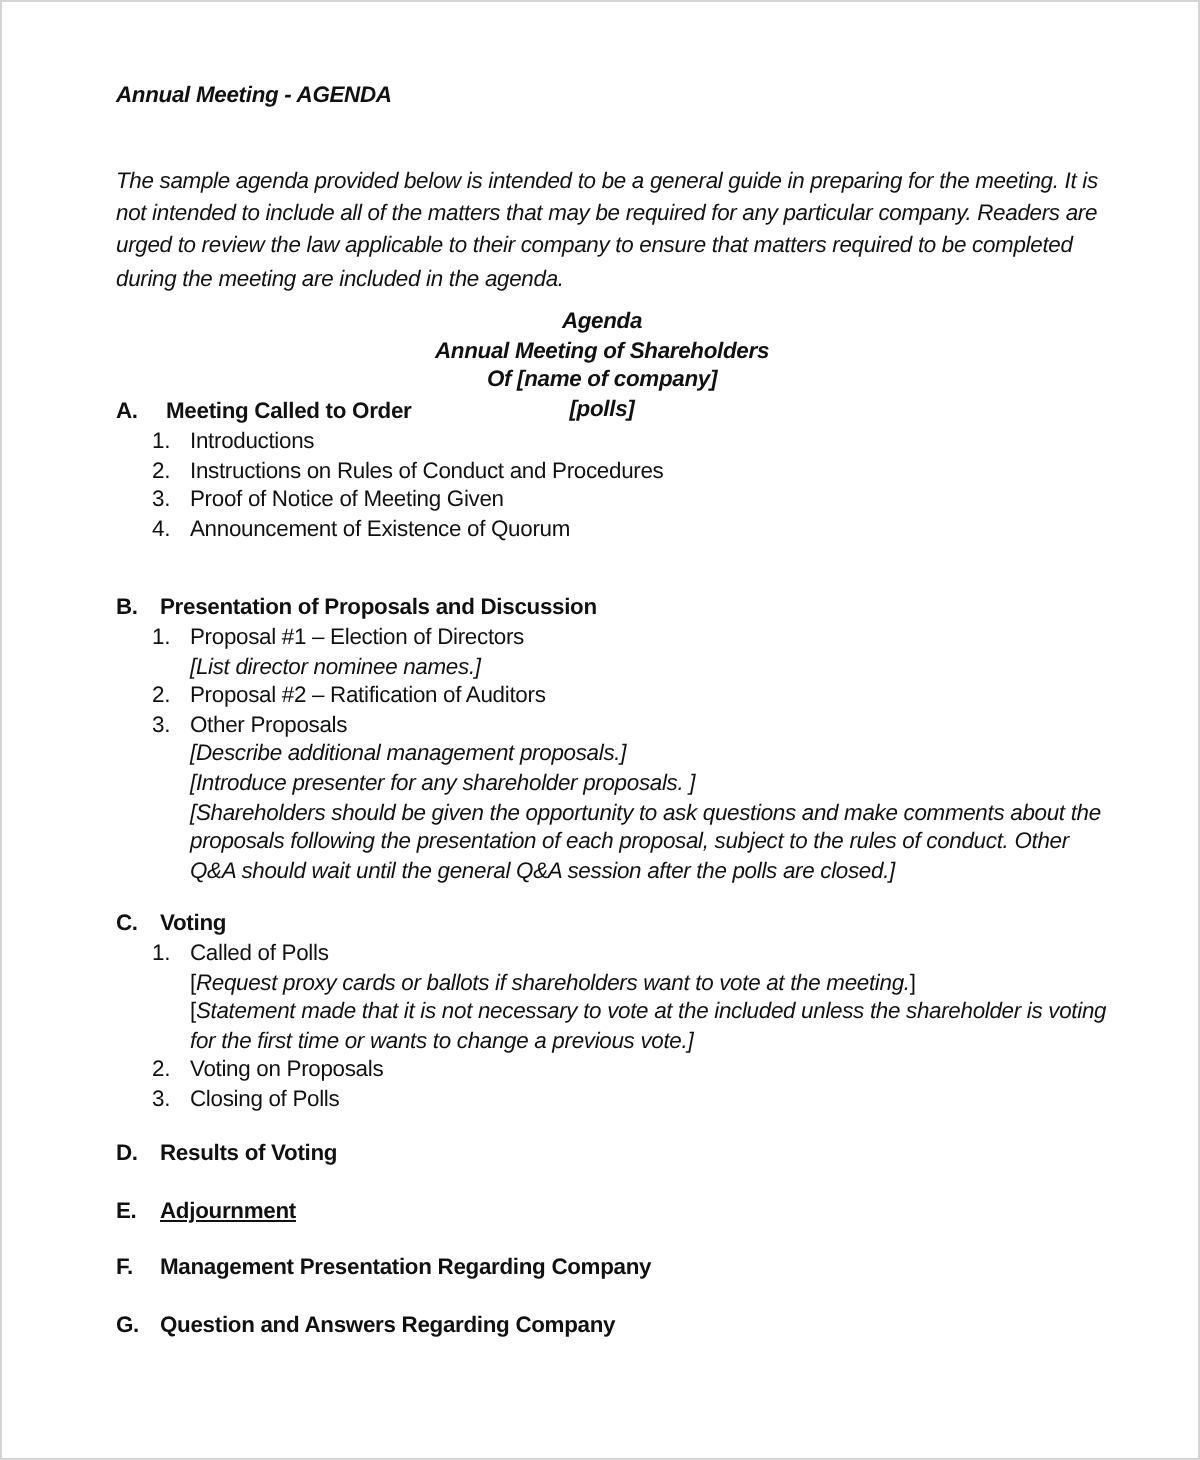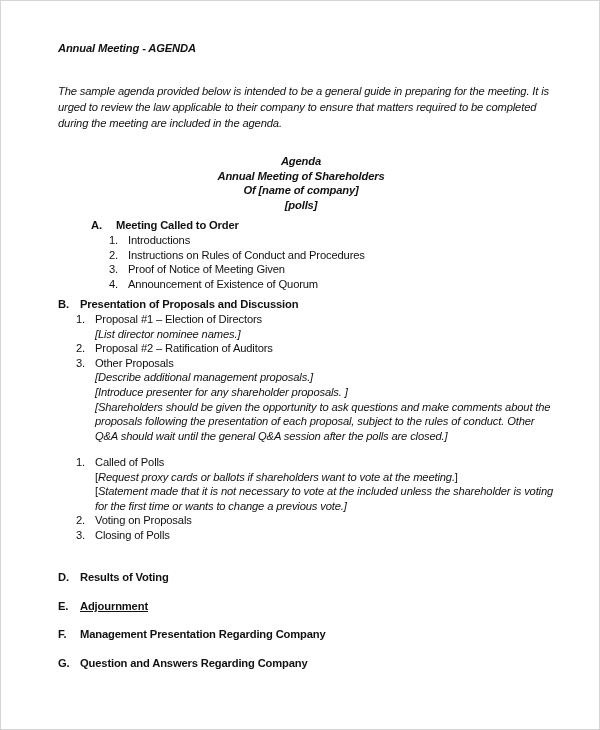--- a/index.html
+++ b/index.html
@@ -31,32 +31,33 @@
   </style>
 </head>
 <body>
 
 <div class="page">
 
   <div class="abs title">Annual Meeting - AGENDA</div>
 
   <div class="abs intro">
     <span>The sample agenda provided below is intended to be a general guide in preparing for the meeting.  It is</span>
+    <span>not intended to include all of the matters that may be required for any particular company.  Readers are</span>
     <span>urged to review the law applicable to their company to ensure that matters required to be completed</span>
     <span>during the meeting are included in the agenda.</span>
   </div>
 
   <div class="abs center-block">
     <div>Agenda</div>
     <div>Annual Meeting of Shareholders</div>
     <div>Of [name of company]</div>
     <div>[polls]</div>
   </div>
 
-  <div class="section" style="top:217px;margin-left:33px;">
+  <div class="section" style="top:198px;">
     <div class="sec-head">
       <span class="letter a">A.</span><span>Meeting Called to Order</span>
     </div>
     <div class="item"><span class="num">1.</span><span>Introductions</span></div>
     <div class="item"><span class="num">2.</span><span>Instructions on Rules of Conduct and Procedures</span></div>
     <div class="item"><span class="num">3.</span><span>Proof of Notice of Meeting Given</span></div>
     <div class="item"><span class="num">4.</span><span>Announcement of Existence of Quorum</span></div>
   </div>
 
   <div class="section" style="top:296px;">
@@ -68,20 +69,23 @@
     <div class="item"><span class="num">2.</span><span>Proposal #2 – Ratification of Auditors</span></div>
     <div class="item"><span class="num">3.</span><span>Other Proposals</span></div>
     <div class="note">[Describe additional management proposals.]</div>
     <div class="note">[Introduce presenter for any shareholder proposals. ]</div>
     <div class="note">[Shareholders should be given the opportunity to ask questions and make comments about the</div>
     <div class="note">proposals following the presentation of each proposal, subject to the rules of conduct. Other</div>
     <div class="note">Q&amp;A should wait until the general Q&amp;A session after the polls are closed.]</div>
   </div>
 
   <div class="section" style="top:454px;">
+    <div class="sec-head">
+      <span class="letter">C.</span><span>Voting</span>
+    </div>
     <div class="item"><span class="num">1.</span><span>Called of Polls</span></div>
     <div class="note"><span class="plain">[</span><span>Request proxy cards or ballots if shareholders want to vote at the meeting.</span><span class="plain">]</span></div>
     <div class="note"><span class="plain">[</span><span>Statement made that it is not necessary to vote at the included unless the shareholder is voting</span></div>
     <div class="note">for the first time or wants to change a previous vote.]</div>
     <div class="item"><span class="num">2.</span><span>Voting on Proposals</span></div>
     <div class="item"><span class="num">3.</span><span>Closing of Polls</span></div>
   </div>
 
   <div class="section" style="top:569px;">
     <div class="sec-head">

